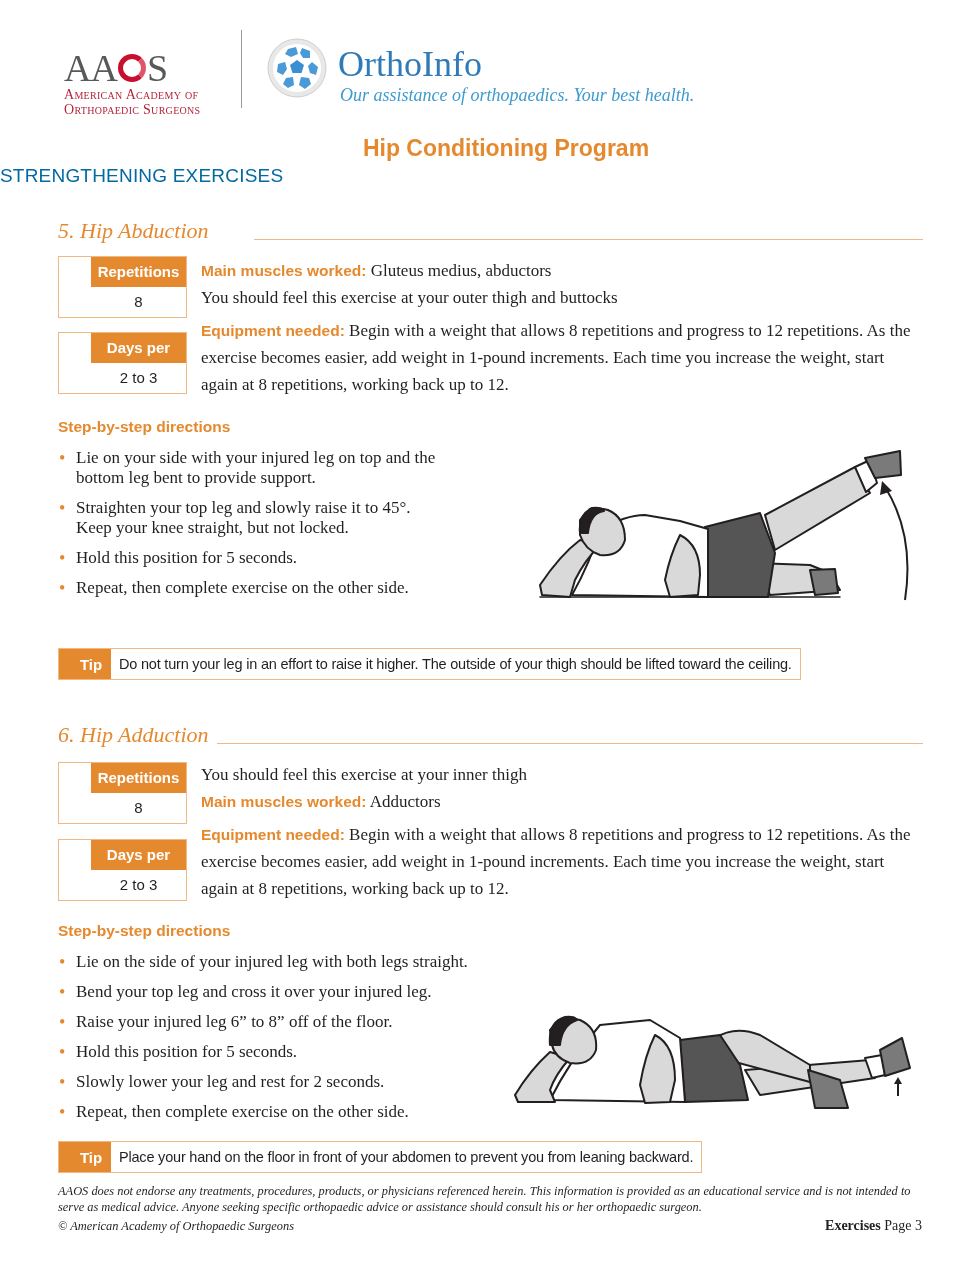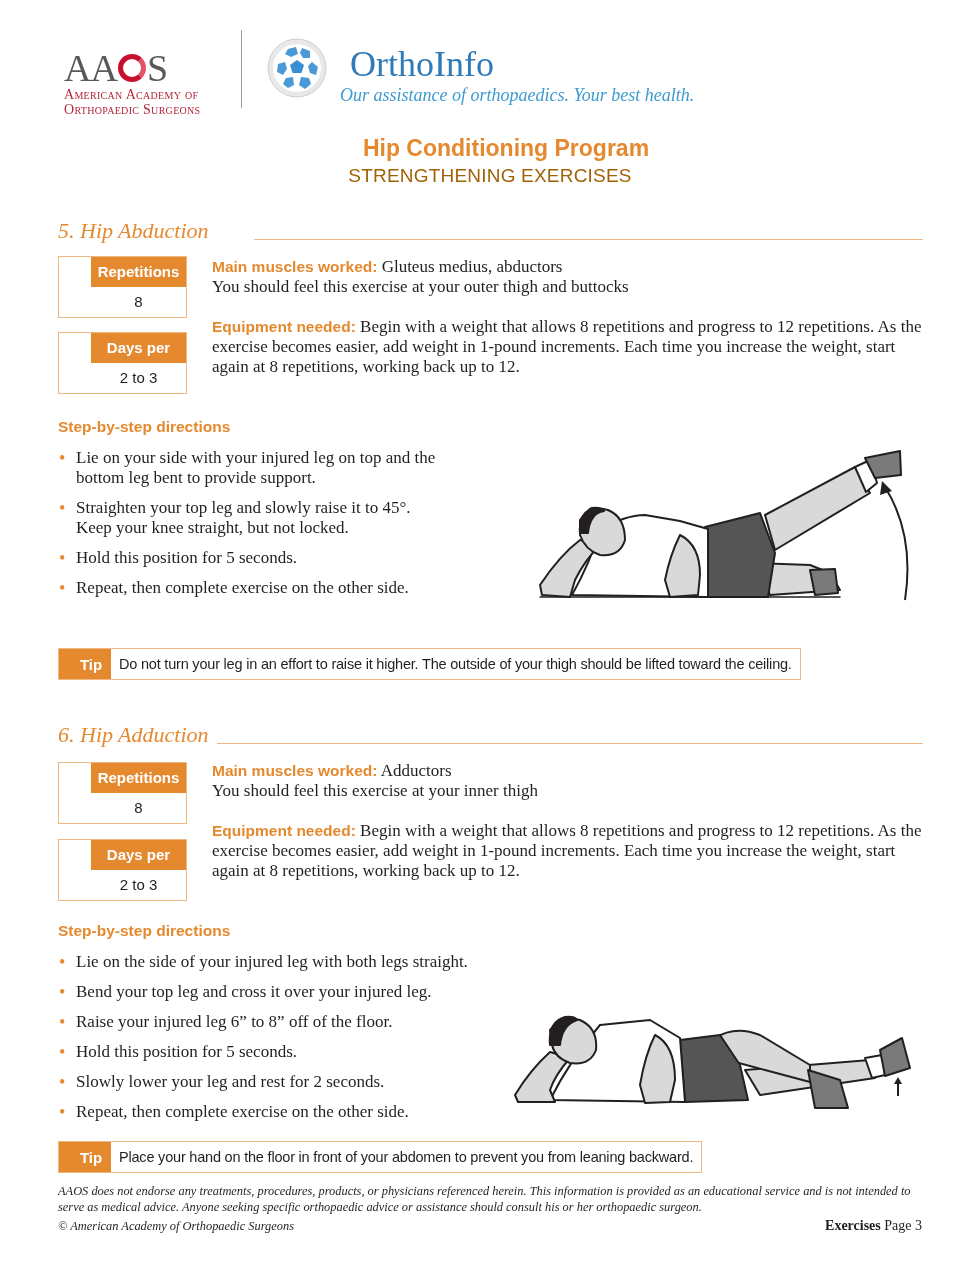--- a/index.html
+++ b/index.html
@@ -8,39 +8,39 @@
 
   .abs { position: absolute; }
 
   
   .aaos-logo { left: 64px; top: 50px; width: 160px; }
   .aaos-mark { font-family: "Liberation Serif", serif; font-size: 38px; color: #58595b; letter-spacing: -1px; line-height: 36px; height: 36px; display: flex; align-items: center; }
   .aaos-mark .o-ring { display: inline-block; width: 28px; height: 28px; border: 5px solid #c8102e; border-radius: 50%; margin: 0 1px; border-right-color: #e2546a; }
   .aaos-sub { font-family: "Liberation Serif", serif; font-variant: small-caps; color: #b5243b; font-size: 14px; line-height: 13px; letter-spacing: 0.3px; margin-top: 2px; }
   .header-divider { left: 241px; top: 30px; width: 1px; height: 78px; background: #9a9a9a; }
   .ortho-ball { left: 266px; top: 37px; width: 62px; height: 62px; }
-  .ortho-title { left: 338px; top: 44px; font-family: "Liberation Serif", serif; font-size: 36px; color: #2f7ab8; line-height: 40px; margin-left: 12px; }
+  .ortho-title { left: 338px; top: 44px; font-family: "Liberation Serif", serif; font-size: 36px; color: #2f7ab8; line-height: 40px; }
   .ortho-tag { left: 340px; top: 84px; font-family: "Liberation Serif", serif; font-style: italic; font-size: 18px; color: #3d9bd0; line-height: 22px; }
 
   
   .page-title { left: 16px; width: 980px; top: 135px; text-align: center; font-family: "Liberation Sans", sans-serif; font-weight: bold; font-size: 23px; color: #e5892f; }
-  .page-subtitle { left: 0; width: 980px; top: 165px; text-align: center; font-family: "Liberation Sans", sans-serif; font-size: 19px; color: #a16207; letter-spacing: 0.2px; }
+  .page-subtitle { left: 0; width: 980px; top: 165px; text-align: left; font-family: "Liberation Sans", sans-serif; font-size: 19px; color: #0369a1; letter-spacing: 0.2px; }
 
   
   .sec-head { left: 58px; width: 865px; height: 30px; display: flex; align-items: flex-end; }
   .sec-head .sec-title { font-family: "Liberation Serif", serif; font-style: italic; font-size: 22px; color: #e5892f; white-space: nowrap; padding-right: 8px; line-height: 26px; }
   .sec-head .sec-rule { flex: 1; height: 1.5px; background: #f0b983; margin-bottom: 4px; }
 
   
   .stat-box { left: 58px; width: 129px; border: 1px solid #f0b983; padding-left: 32px; }
   .stat-box .stat-label { background: #e5892f; color: #fff; font-family: "Liberation Sans", sans-serif; font-weight: bold; font-size: 15px; height: 30px; line-height: 30px; text-align: center; }
   .stat-box .stat-value { background: #fff; color: #231f20; font-family: "Liberation Sans", sans-serif; font-size: 15px; height: 30px; line-height: 30px; text-align: center; }
 
   
-  .info { left: 212px; width: 730px; font-size: 17px; line-height: 20px; }
+  .info { left: 201px; width: 730px; font-size: 17px; line-height: 27px; }
   .info .lbl { font-family: "Liberation Sans", sans-serif; font-weight: bold; color: #e5892f; font-size: 15.5px; }
   .info p { margin: 0; }
 
   
   .steps-head { left: 58px; font-family: "Liberation Sans", sans-serif; font-weight: bold; color: #e5892f; font-size: 15.5px; }
   .steps { left: 58px; width: 450px; font-size: 17px; line-height: 20px; list-style: none; }
   .steps li { position: relative; padding-left: 18px; margin-bottom: 10px; }
   .steps li::before { content: "•"; position: absolute; left: 1px; top: 0; color: #e5892f; font-size: 18px; }
 
   
@@ -158,22 +158,22 @@
 <div class="abs stat-box" style="top:762px;">
   <div class="stat-label">Repetitions</div>
   <div class="stat-value">8</div>
 </div>
 <div class="abs stat-box" style="top:839px;">
   <div class="stat-label">Days per week</div>
   <div class="stat-value">2 to 3</div>
 </div>
 
 <div class="abs info" style="top:761px;">
+  <p>You should feel this exercise at your inner thigh</p>
   <p><span class="lbl">Main muscles worked:</span><span> Adductors</span></p>
-  <p>You should feel this exercise at your inner thigh</p>
 </div>
 <div class="abs info" style="top:821px; width:715px;">
   <p><span class="lbl">Equipment needed:</span><span> Begin with a weight that allows 8 repetitions and progress to 12 repetitions. As the exercise becomes easier, add weight in 1-pound increments. Each time you increase the weight, start again at 8 repetitions, working back up to 12.</span></p>
 </div>
 
 <div class="abs steps-head" style="top:922px;">Step-by-step directions</div>
 <ul class="abs steps" style="top:952px; width:460px;">
   <li>Lie on the side of your injured leg with both legs straight.</li>
   <li>Bend your top leg and cross it over your injured leg.</li>
   <li>Raise your injured leg 6” to 8” off of the floor.</li>

